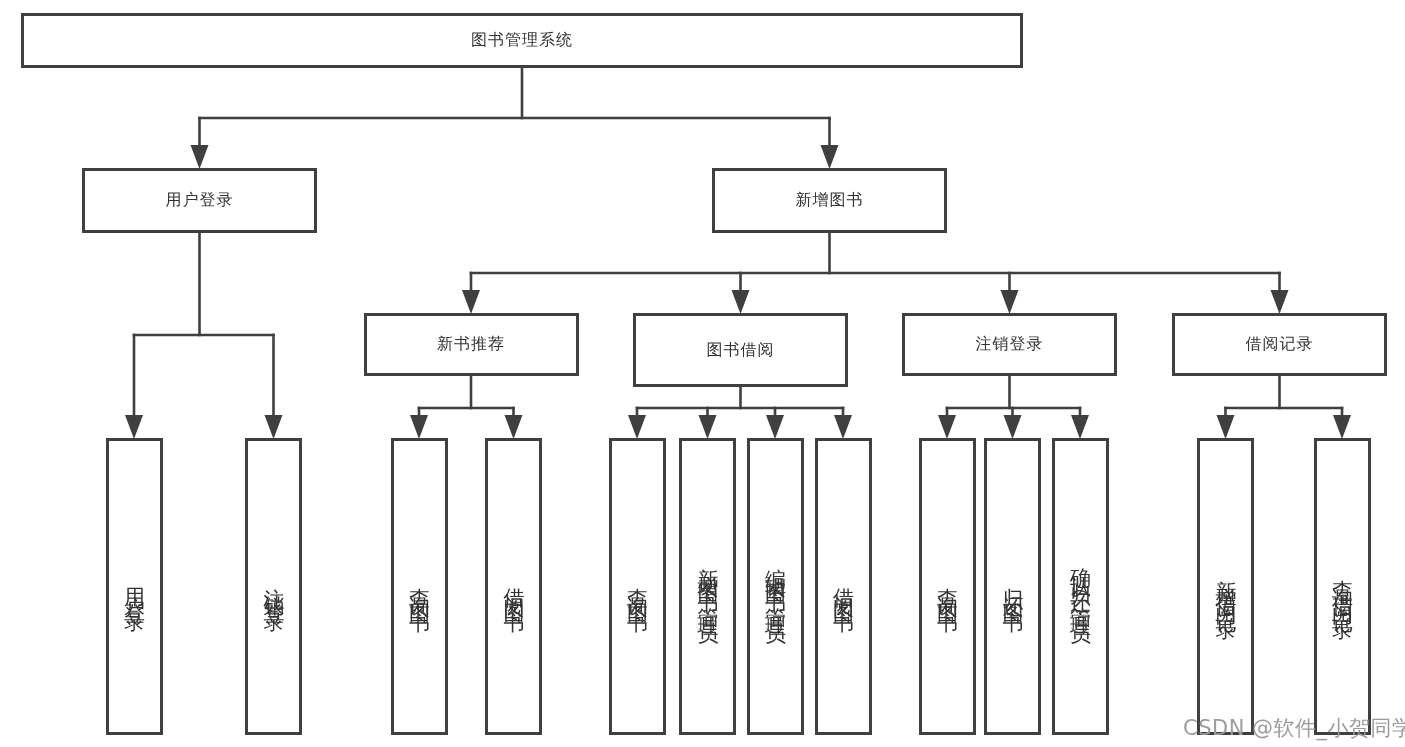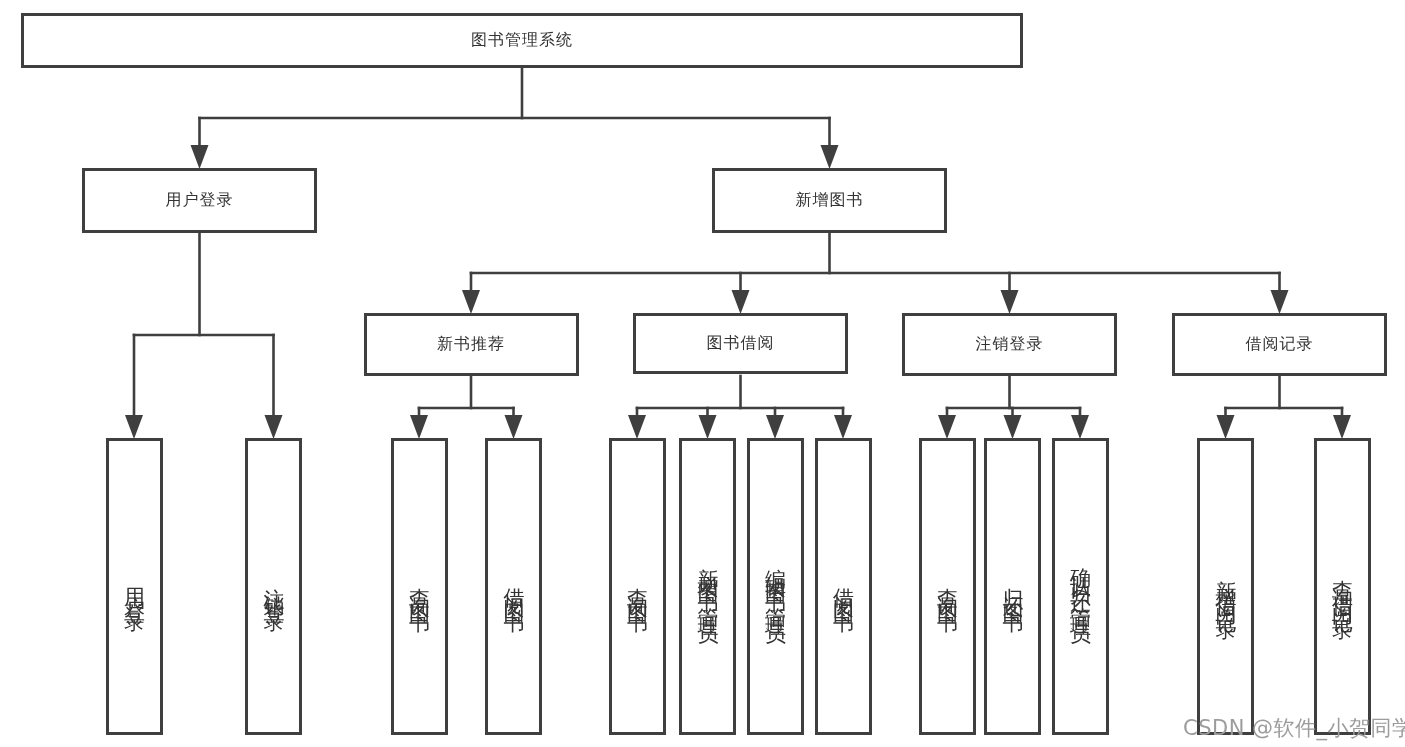--- a/index.html
+++ b/index.html
@@ -118,21 +118,21 @@
       <polygon points="1333,415 1351,415 1342,439"></polygon>
     </g>
   </svg>
 
   <div class="box" style="left:21px;top:13px;width:1002px;height:55px">图书管理系统</div>
 
   <div class="box" style="left:82px;top:168px;width:235px;height:65px">用户登录</div>
   <div class="box" style="left:712px;top:168px;width:235px;height:65px">新增图书</div>
 
   <div class="box" style="left:363.5px;top:313px;width:215px;height:63px">新书推荐</div>
-  <div class="box" style="left:633px;top:313px;width:215px;height:61px">图书借阅</div>
+  <div class="box" style="left:633px;top:313px;width:215px;height:74px">图书借阅</div>
   <div class="box" style="left:902px;top:313px;width:215px;height:63px">注销登录</div>
   <div class="box" style="left:1172px;top:313px;width:215px;height:63px">借阅记录</div>
 
   <div class="box leaf" style="left:105.5px;top:438px;width:57px;height:297px">用户登录</div>
   <div class="box leaf" style="left:245px;top:438px;width:57px;height:297px">注销登录</div>
 
   <div class="box leaf" style="left:390.5px;top:438px;width:57px;height:297px">查询图书</div>
   <div class="box leaf" style="left:485px;top:438px;width:57px;height:297px">借阅图书</div>
 
   <div class="box leaf" style="left:608.5px;top:438px;width:57px;height:297px">查询图书</div>

